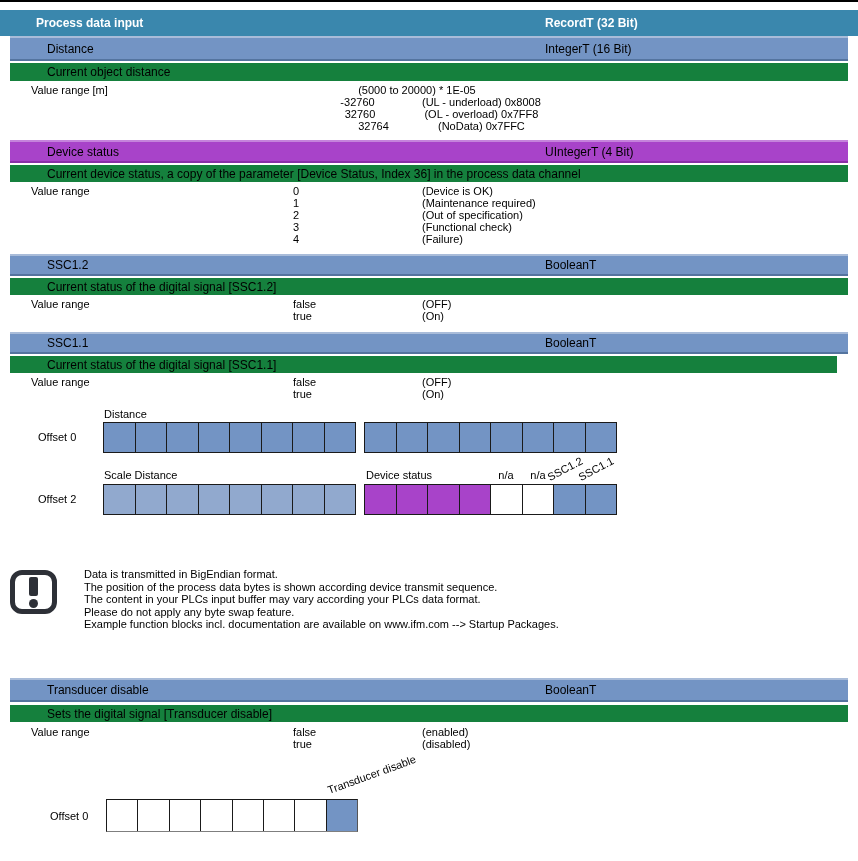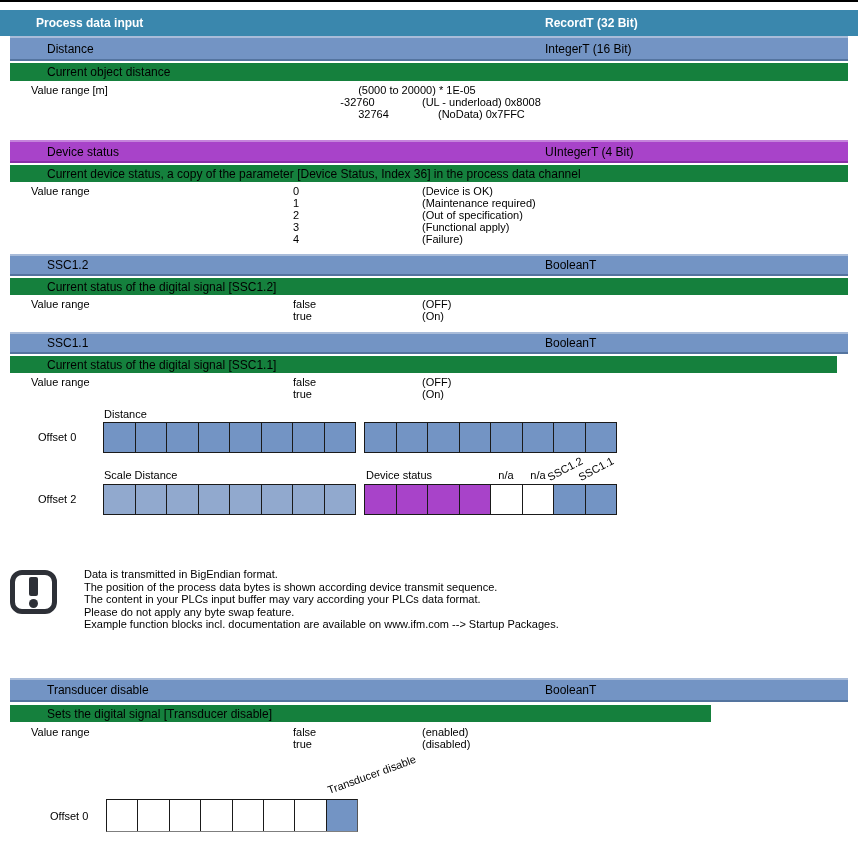--- a/index.html
+++ b/index.html
@@ -51,38 +51,39 @@
     <span class="bar-text" style="left:535px;">IntegerT (16 Bit)</span>
   </div>
   <div class="abs grayrow" style="left:10px;top:63px;width:838px;height:18px;">
     <span class="bar-text" style="left:37px;">Current object distance</span>
   </div>
   <div class="abs vt" style="top:84px;height:48px;text-align:center;">
     <span class="vlabel">Value range [m]</span>
     <div class="vrows">
         <div class="vrow"><span class="cv">(5000 to 20000) * 1E-05</span><span class="cm"></span></div>
         <div class="vrow"><span class="cv">-32760</span><span class="cm">(UL - underload)  0x8008</span></div>
+        <div class="vrow"><span class="cv">32760</span><span class="cm">(OL - overload)  0x7FF8</span></div>
         <div class="vrow"><span class="cv">32764</span><span class="cm">(NoData)  0x7FFC</span></div>
       </div>
   </div>
 
   <div class="abs purplebar" style="left:10px;top:140px;width:838px;height:23px;">
     <span class="bar-text" style="left:37px;">Device status</span>
     <span class="bar-text" style="left:535px;">UIntegerT (4 Bit)</span>
   </div>
   <div class="abs grayrow" style="left:10px;top:165px;width:838px;height:17px;">
     <span class="bar-text" style="left:37px;">Current device status, a copy of the parameter [Device Status, Index 36] in the process data channel</span>
   </div>
   <div class="abs vt" style="top:185px;height:60px;">
     <span class="vlabel">Value range</span>
     <div class="vrows">
         <div class="vrow"><span class="cv">0</span><span class="cm">(Device is OK)</span></div>
         <div class="vrow"><span class="cv">1</span><span class="cm">(Maintenance required)</span></div>
         <div class="vrow"><span class="cv">2</span><span class="cm">(Out of specification)</span></div>
-        <div class="vrow"><span class="cv">3</span><span class="cm">(Functional apply)</span></div>
+        <div class="vrow"><span class="cv">3</span><span class="cm">(Functional check)</span></div>
         <div class="vrow"><span class="cv">4</span><span class="cm">(Failure)</span></div>
       </div>
   </div>
 
   <div class="abs bluebar" style="left:10px;top:254px;width:838px;height:22px;">
     <span class="bar-text" style="left:37px;">SSC1.2</span>
     <span class="bar-text" style="left:535px;">BooleanT</span>
   </div>
   <div class="abs grayrow" style="left:10px;top:278px;width:838px;height:17px;">
     <span class="bar-text" style="left:37px;">Current status of the digital signal [SSC1.2]</span>
@@ -172,21 +173,21 @@
       <div>The content in your PLCs input buffer may vary according your PLCs data format.</div>
       <div>Please do not apply any byte swap feature.</div>
       <div>Example function blocks incl. documentation are available on www.ifm.com --&gt; Startup Packages.</div>
     </div>
 
 
   <div class="abs bluebar" style="left:10px;top:678px;width:838px;height:24px;">
     <span class="bar-text" style="left:37px;">Transducer disable</span>
     <span class="bar-text" style="left:535px;">BooleanT</span>
   </div>
-  <div class="abs grayrow" style="left:10px;top:705px;width:701px;height:17px;">
+  <div class="abs grayrow" style="left:10px;top:705px;width:838px;height:17px;">
     <span class="bar-text" style="left:37px;">Sets the digital signal [Transducer disable]</span>
   </div>
   <div class="abs vt" style="top:726px;height:24px;">
     <span class="vlabel">Value range</span>
     <div class="vrows">
         <div class="vrow"><span class="cv">false</span><span class="cm">(enabled)</span></div>
         <div class="vrow"><span class="cv">true</span><span class="cm">(disabled)</span></div>
       </div>
   </div>
 

